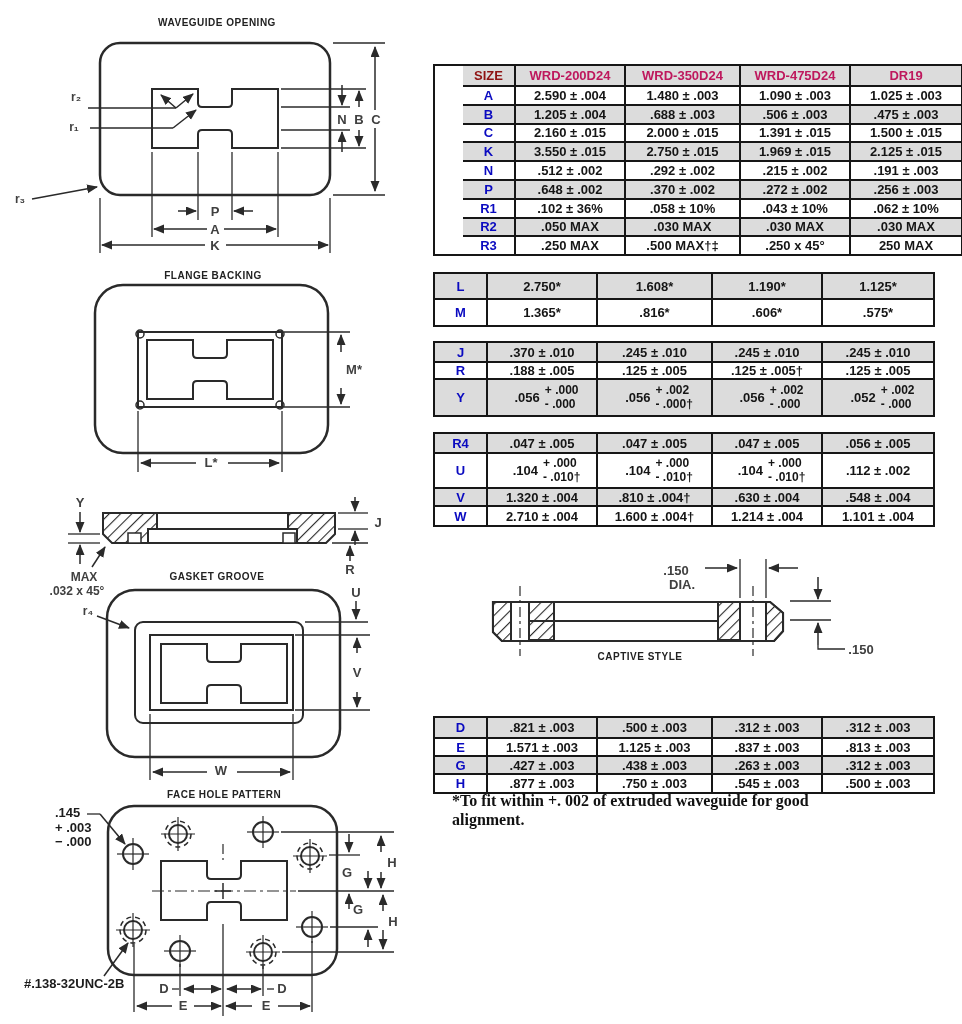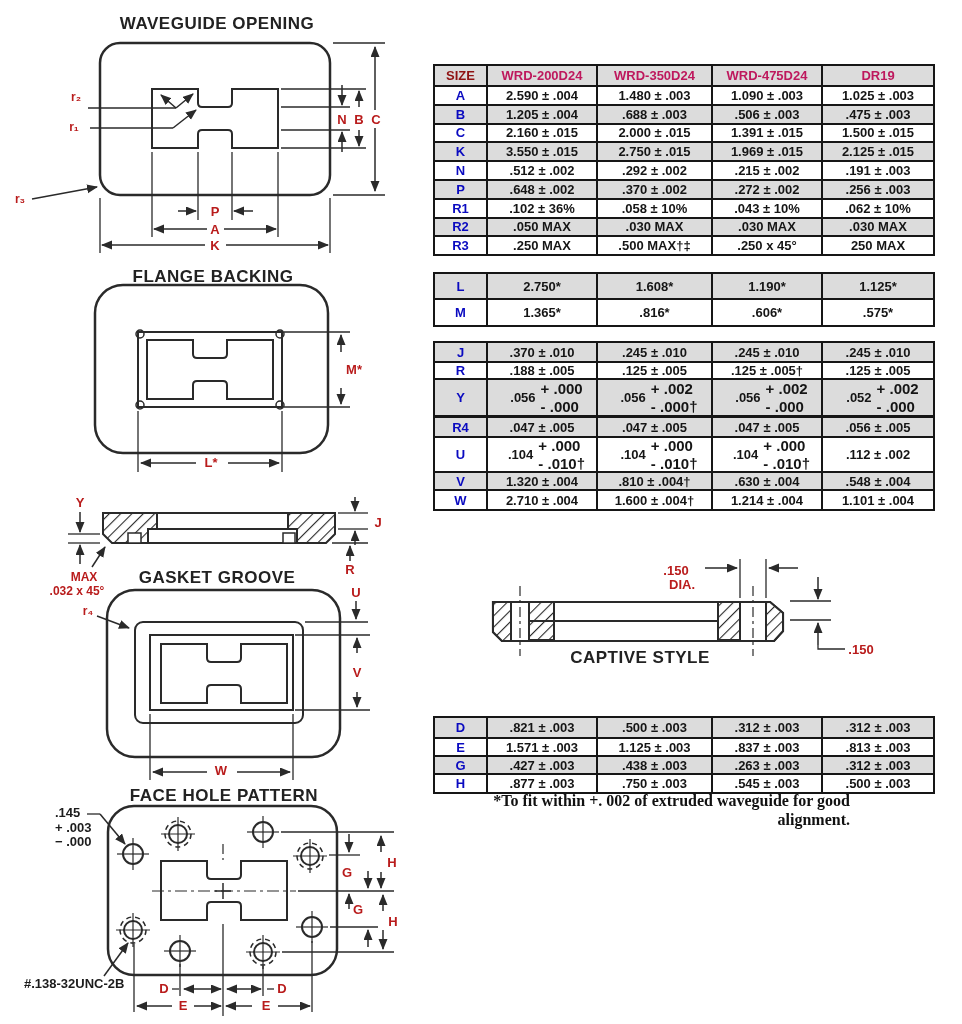--- a/index.html
+++ b/index.html
@@ -1,40 +1,40 @@
 <!DOCTYPE html>
 <html><head>
 <meta charset="utf-8">
 <style>
   html,body{margin:0;padding:0;background:#fff;}
   #canvas{position:relative;width:962px;height:1024px;background:#ffffff;
           font-family:"Liberation Sans",sans-serif;overflow:hidden;}
   #geom{position:absolute;left:0;top:0;}
   .lbl{position:absolute;transform:translate(-50%,-50%);font-weight:bold;
-       font-size:13px;color:#b91c1c;white-space:nowrap;line-height:1;}
-  .title{font-size:17px;letter-spacing:.5px;color:#222;}
+       font-size:13px;color:#404040;white-space:nowrap;line-height:1;}
+  .title{font-size:10px;letter-spacing:.5px;color:#222;}
   .sm{font-size:12px;}
   .lblL{position:absolute;font-weight:bold;font-size:13px;color:#1c1c1c;
         white-space:pre-line;line-height:14.5px;}
   .dtable{position:absolute;left:433px;display:grid;border:2px solid #161616;background:#fff;}
   .cell{border-left:2px solid #161616;border-top:2px solid #161616;
         display:flex;align-items:center;justify-content:center;
         font-weight:bold;font-size:13px;color:#151515;background:#fff;overflow:hidden;}
   .cell.nl{border-left:none;}
   .cell.nt{border-top:none;}
   .cell.shade{background:#dcdcdc;}
   .cell.hcell{color:#be185d;background:#dcdcdc;}
   .cell.sizecell{color:#8f1212;}
   .cell.rlabel{color:#0a0ac0;}
   .cv{margin-right:5px;margin-left:9px;}
   .ctol{display:flex;flex-direction:column;align-items:flex-start;
-        font-size:15px;line-height:1.15;}
+        font-size:12px;line-height:1.15;}
   .fnotes{position:absolute;left:452px;top:792px;width:398px;
           font-family:"Liberation Serif",serif;font-weight:bold;font-size:16px;
-          color:#111;line-height:18.5px;text-align:right;}
+          color:#111;line-height:18.5px;}
   .fnotes div{margin:0;}
 </style>
 </head>
 <body>
 
 <div id="canvas">
 
 <svg id="geom" width="962" height="1024" viewBox="0 0 962 1024">
   <defs>
     <marker id="ah" markerWidth="12" markerHeight="10" refX="10" refY="4.5" orient="auto-start-reverse" markerUnits="userSpaceOnUse">
@@ -296,21 +296,21 @@
   <div class="lbl" style="left:347px;top:872px">G</div>
   <div class="lbl" style="left:358px;top:909px">G</div>
   <div class="lbl" style="left:392px;top:862px">H</div>
   <div class="lbl" style="left:393px;top:921px">H</div>
 
   <div class="lbl title" style="left:640px;top:657px">CAPTIVE STYLE</div>
   <div class="lbl" style="left:676px;top:570px">.150</div>
   <div class="lbl" style="left:682px;top:584px">DIA.</div>
   <div class="lbl" style="left:861px;top:649px">.150</div>
 
-  <div class="dtable" style="top: 64px; grid-template-columns: 51px 110px 115px 110px 112px; grid-template-rows: 19px repeat(9, 18.8px);">
+  <div class="dtable" style="top: 64px; grid-template-columns: 51px 110px 115px 110px 112px; grid-template-rows: 19px repeat(9, 18.8px); padding-left: 28px;">
       <div class="cell hcell sizecell nl nt">SIZE</div>
       <div class="cell hcell nt">WRD-200D24</div>
       <div class="cell hcell nt">WRD-350D24</div>
       <div class="cell hcell nt">WRD-475D24</div>
       <div class="cell hcell nt">DR19</div>
       <div class="cell rlabel nl">A</div>
       <div class="cell">2.590 ± .004</div>
       <div class="cell">1.480 ± .003</div>
       <div class="cell">1.090 ± .003</div>
       <div class="cell">1.025 ± .003</div>
@@ -401,21 +401,21 @@
         </div>
       </div>
       <div class="cell shade">
         <div class="cv">.052</div>
         <div class="ctol">
           <div class="">+ .002</div>
           <div class="">- .000</div>
         </div>
       </div>
     </div>
-  <div class="dtable" style="top: 416px; grid-template-columns: 51px 110px 115px 110px 112px; grid-template-rows: 18px 35px 18px 20px;">
+  <div class="dtable" style="top: 432px; grid-template-columns: 51px 110px 115px 110px 112px; grid-template-rows: 18px 35px 18px 20px;">
       <div class="cell shade rlabel nl nt">R4</div>
       <div class="cell shade nt">.047 ± .005</div>
       <div class="cell shade nt">.047 ± .005</div>
       <div class="cell shade nt">.047 ± .005</div>
       <div class="cell shade nt">.056 ± .005</div>
       <div class="cell rlabel nl">U</div>
       <div class="cell">
         <div class="cv">.104</div>
         <div class="ctol">
           <div class="">+ .000</div>

